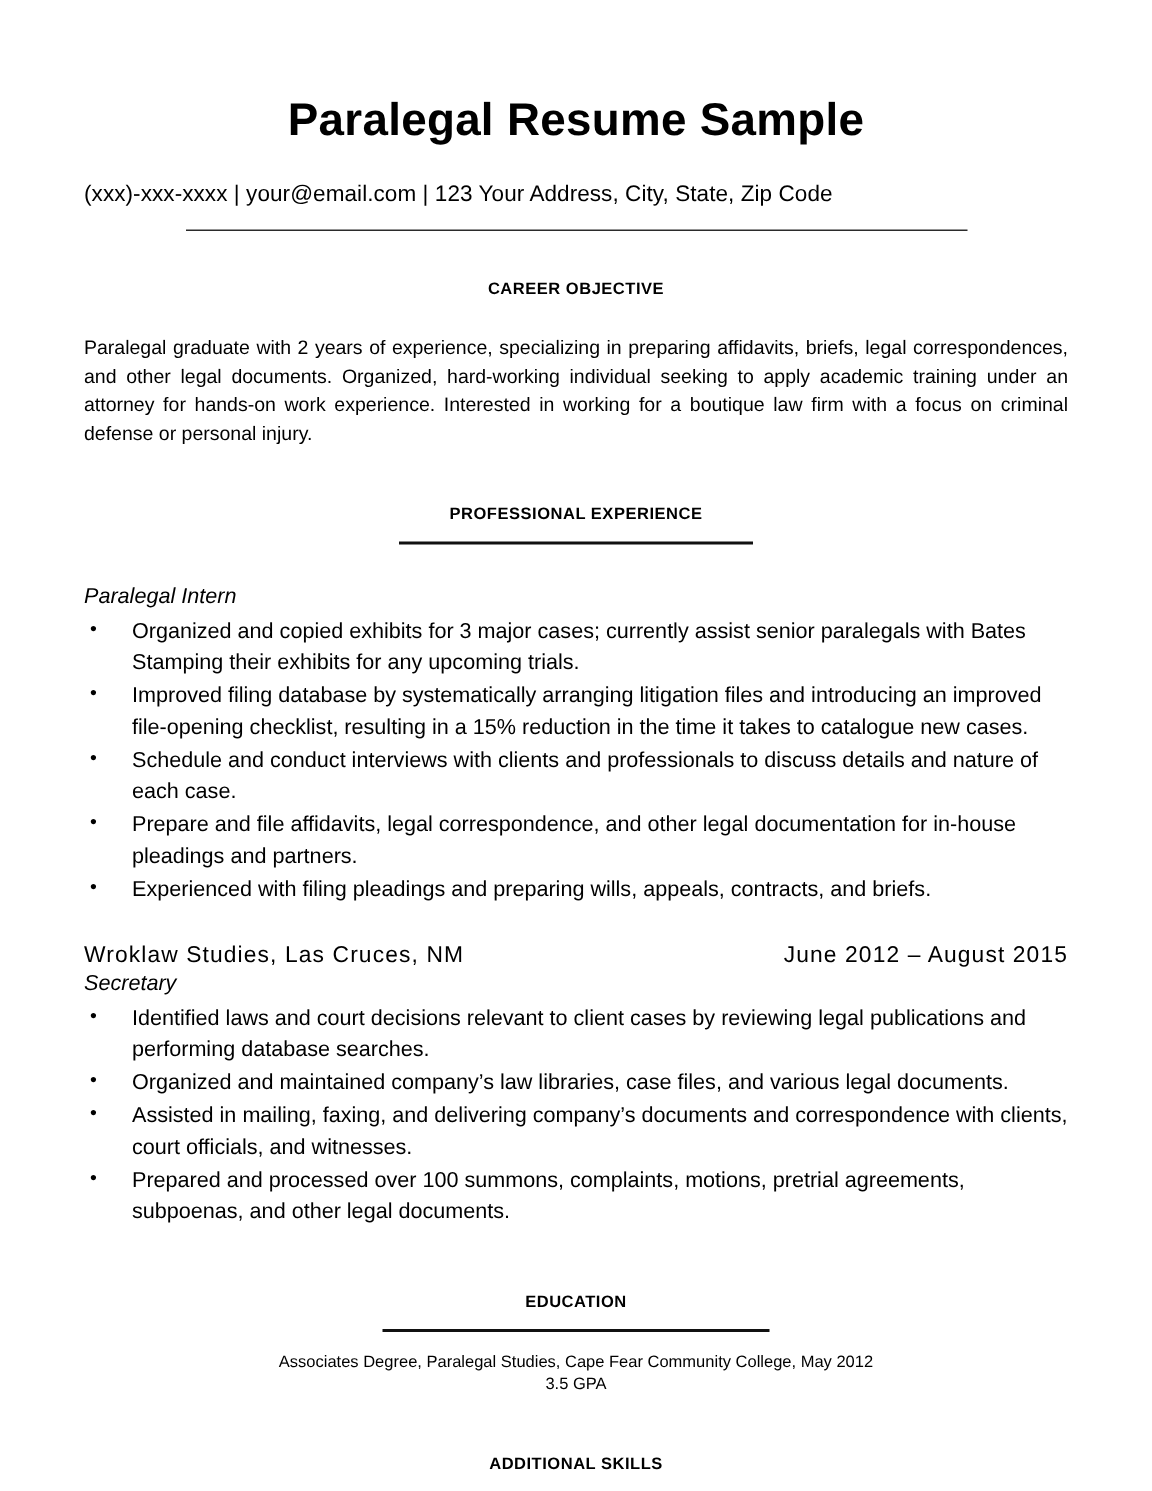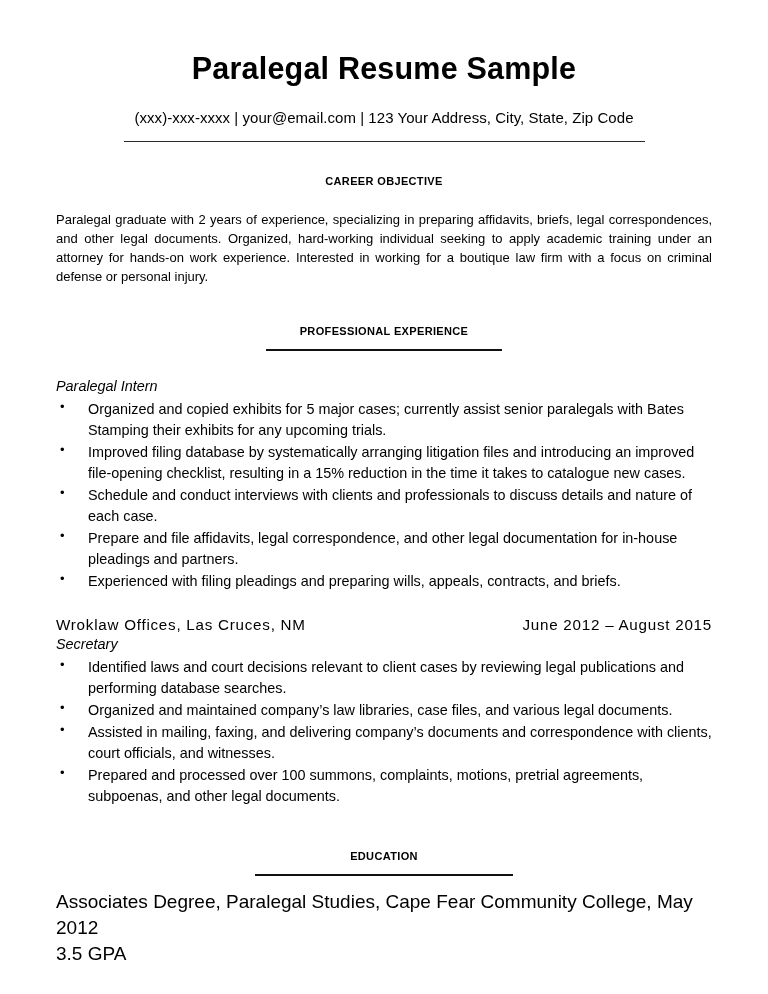--- a/index.html
+++ b/index.html
@@ -12,37 +12,37 @@
     height: 994px;
     font-family: "Liberation Sans", sans-serif;
     color: #000000;
     -webkit-font-smoothing: antialiased;
   }
   .page {
     position: relative;
     width: 768px;
     height: 994px;
     box-sizing: border-box;
-    padding: 0 56px;
+    padding: 12px 56px;
     background: #fff;
     overflow: hidden;
   }
 
   
   .resume-title {
     text-align: center;
     font-size: 30.5px;
     font-weight: bold;
     letter-spacing: 0.2px;
     margin: 0;
     padding-top: 52px;
     line-height: 1.1;
   }
   .contact-line {
-    text-align: center;
+    text-align: left;
     font-size: 15px;
     margin: 0;
     padding-top: 23px;
     letter-spacing: 0.05px;
     white-space: nowrap;
   }
   .header-rule {
     width: 521px;
     height: 0;
     margin: 15px auto 0 auto;
@@ -115,21 +115,22 @@
     content: "\2022";
     position: absolute;
     left: 4px;
     top: -0.5px;
     font-size: 13px;
   }
 
   
   .education-block { padding-top: 30px; }
   .education-lines {
-    font-size: 19px;
+    text-align: center;
+    font-size: 11px;
     line-height: 1.38;
     padding-top: 13px;
   }
 
   
   .skills-block { padding-top: 27px; }
 </style>
 </head>
 <body>
 
@@ -146,31 +147,31 @@
 
   <section class="experience-block">
     <h2 class="section-heading">PROFESSIONAL EXPERIENCE</h2>
     <div class="section-rule rule-experience"></div>
 
     <div class="job job-first">
       <div class="job-head">
       </div>
       <div class="job-role">Paralegal Intern</div>
       <ul class="bullets">
-        <li>Organized and copied exhibits for 5 major cases; currently assist senior paralegals with Bates Stamping their exhibits for any upcoming trials.</li>
+        <li>Organized and copied exhibits for 3 major cases; currently assist senior paralegals with Bates Stamping their exhibits for any upcoming trials.</li>
         <li>Improved filing database by systematically arranging litigation files and introducing an improved file-opening checklist, resulting in a 15% reduction in the time it takes to catalogue new cases.</li>
         <li>Schedule and conduct interviews with clients and professionals to discuss details and nature of each case.</li>
         <li>Prepare and file affidavits, legal correspondence, and other legal documentation for in-house pleadings and partners.</li>
         <li>Experienced with filing pleadings and preparing wills, appeals, contracts, and briefs.</li>
       </ul>
     </div>
 
     <div class="job">
       <div class="job-head">
-        <span class="job-company">Wroklaw Offices, Las Cruces, NM</span>
+        <span class="job-company">Wroklaw Studies, Las Cruces, NM</span>
         <span class="job-dates">June 2012 – August 2015</span>
       </div>
       <div class="job-role">Secretary</div>
       <ul class="bullets">
         <li>Identified laws and court decisions relevant to client cases by reviewing legal publications and performing database searches.</li>
         <li>Organized and maintained company’s law libraries, case files, and various legal documents.</li>
         <li>Assisted in mailing, faxing, and delivering company’s documents and correspondence with clients, court officials, and witnesses.</li>
         <li>Prepared and processed over 100 summons, complaints, motions, pretrial agreements, subpoenas, and other legal documents.</li>
       </ul>
     </div>

